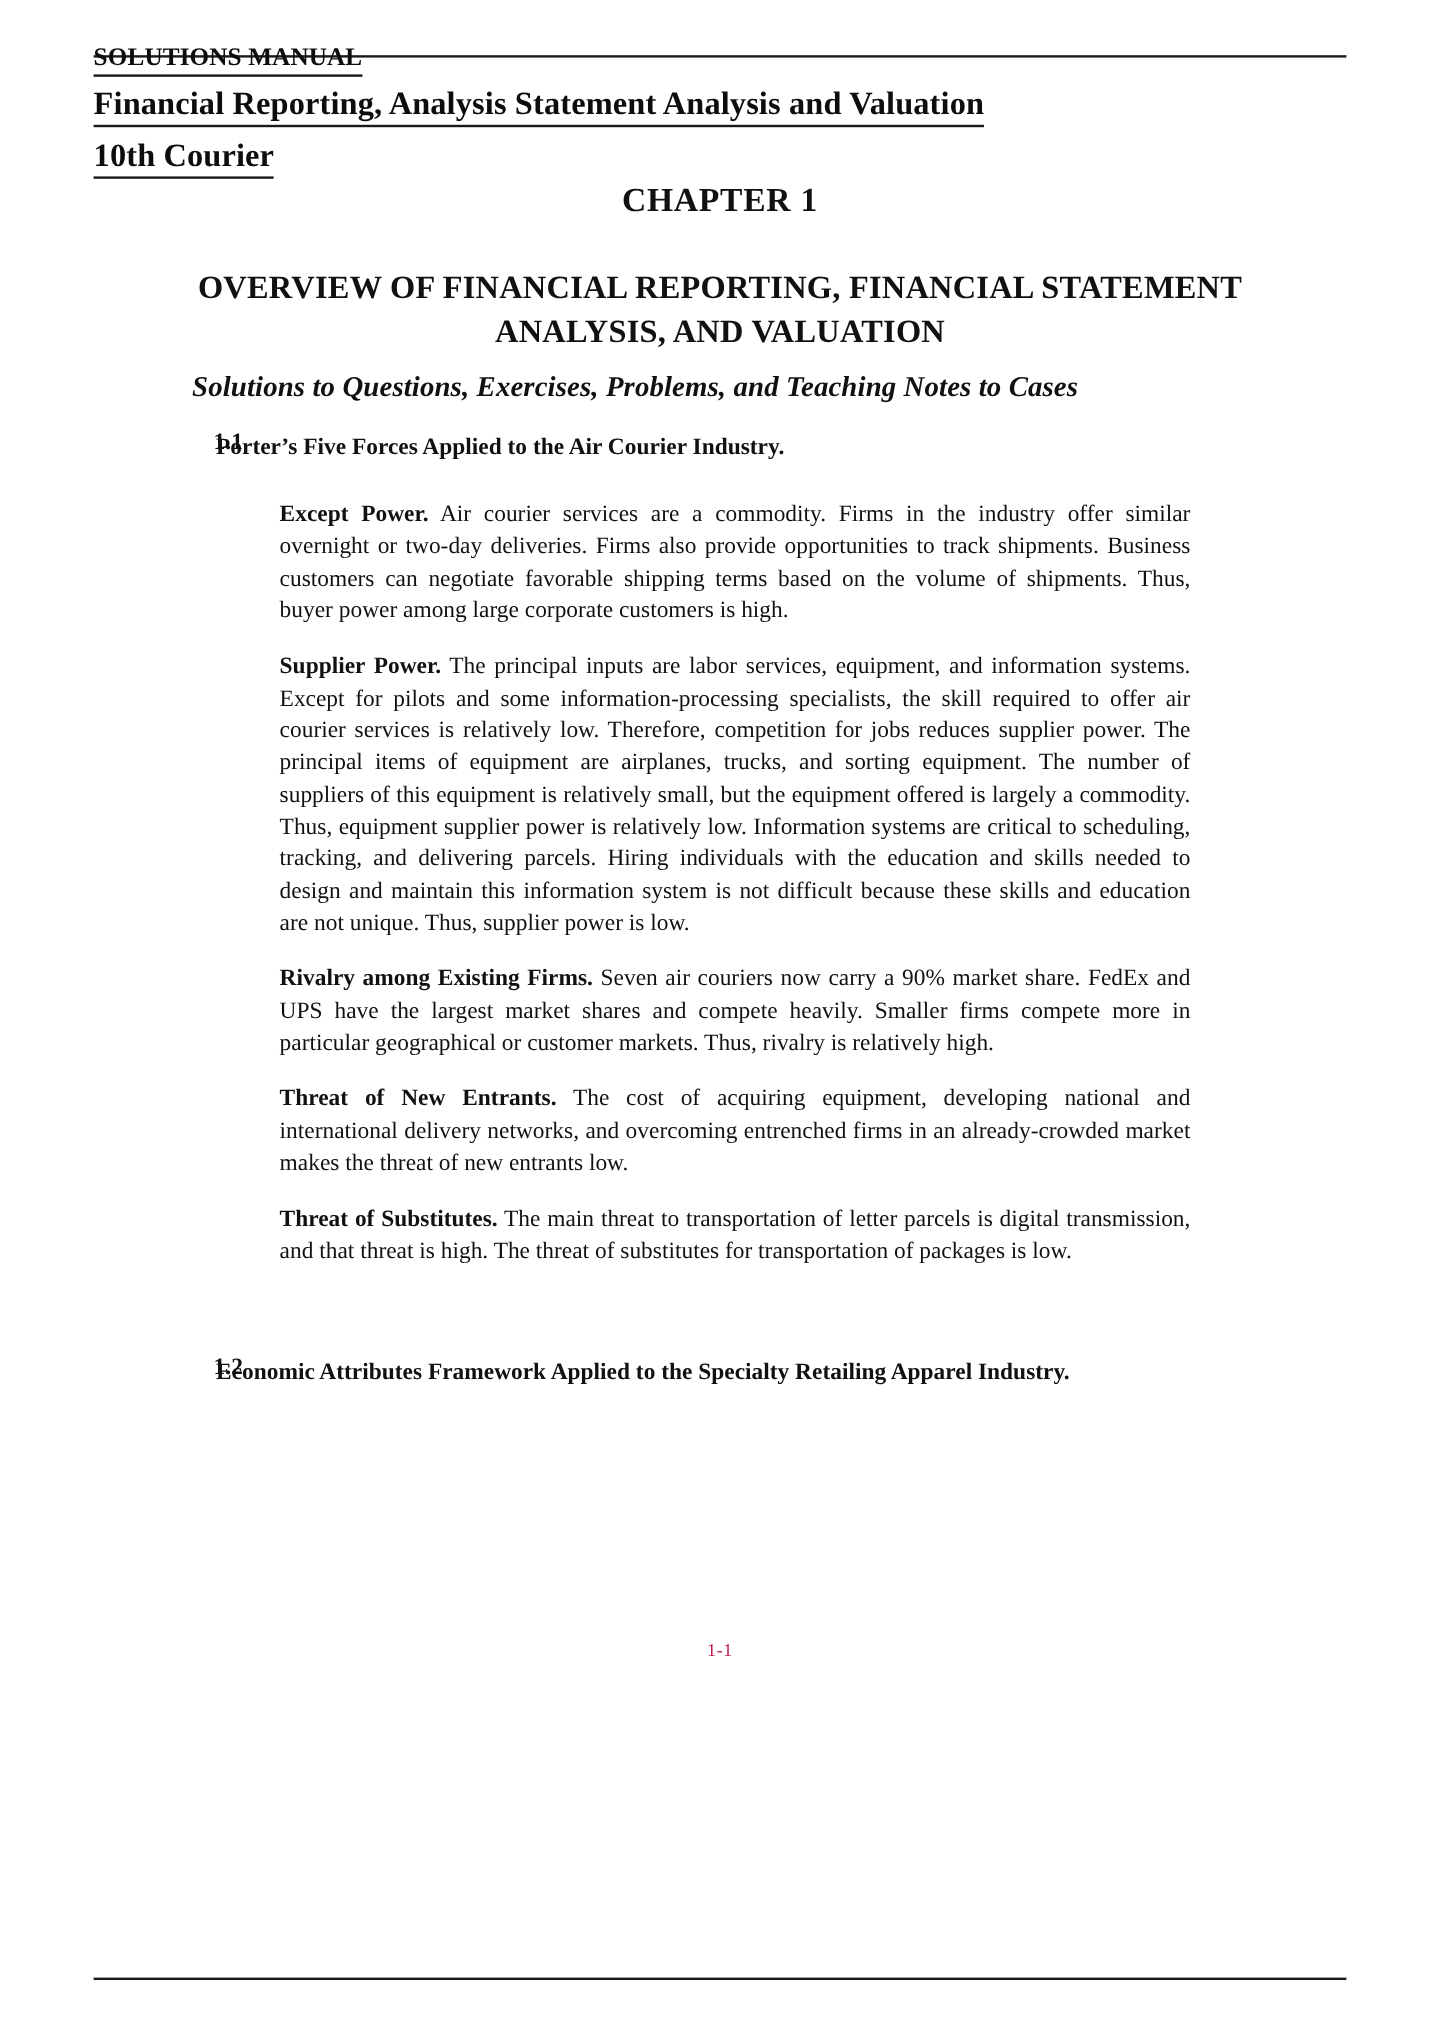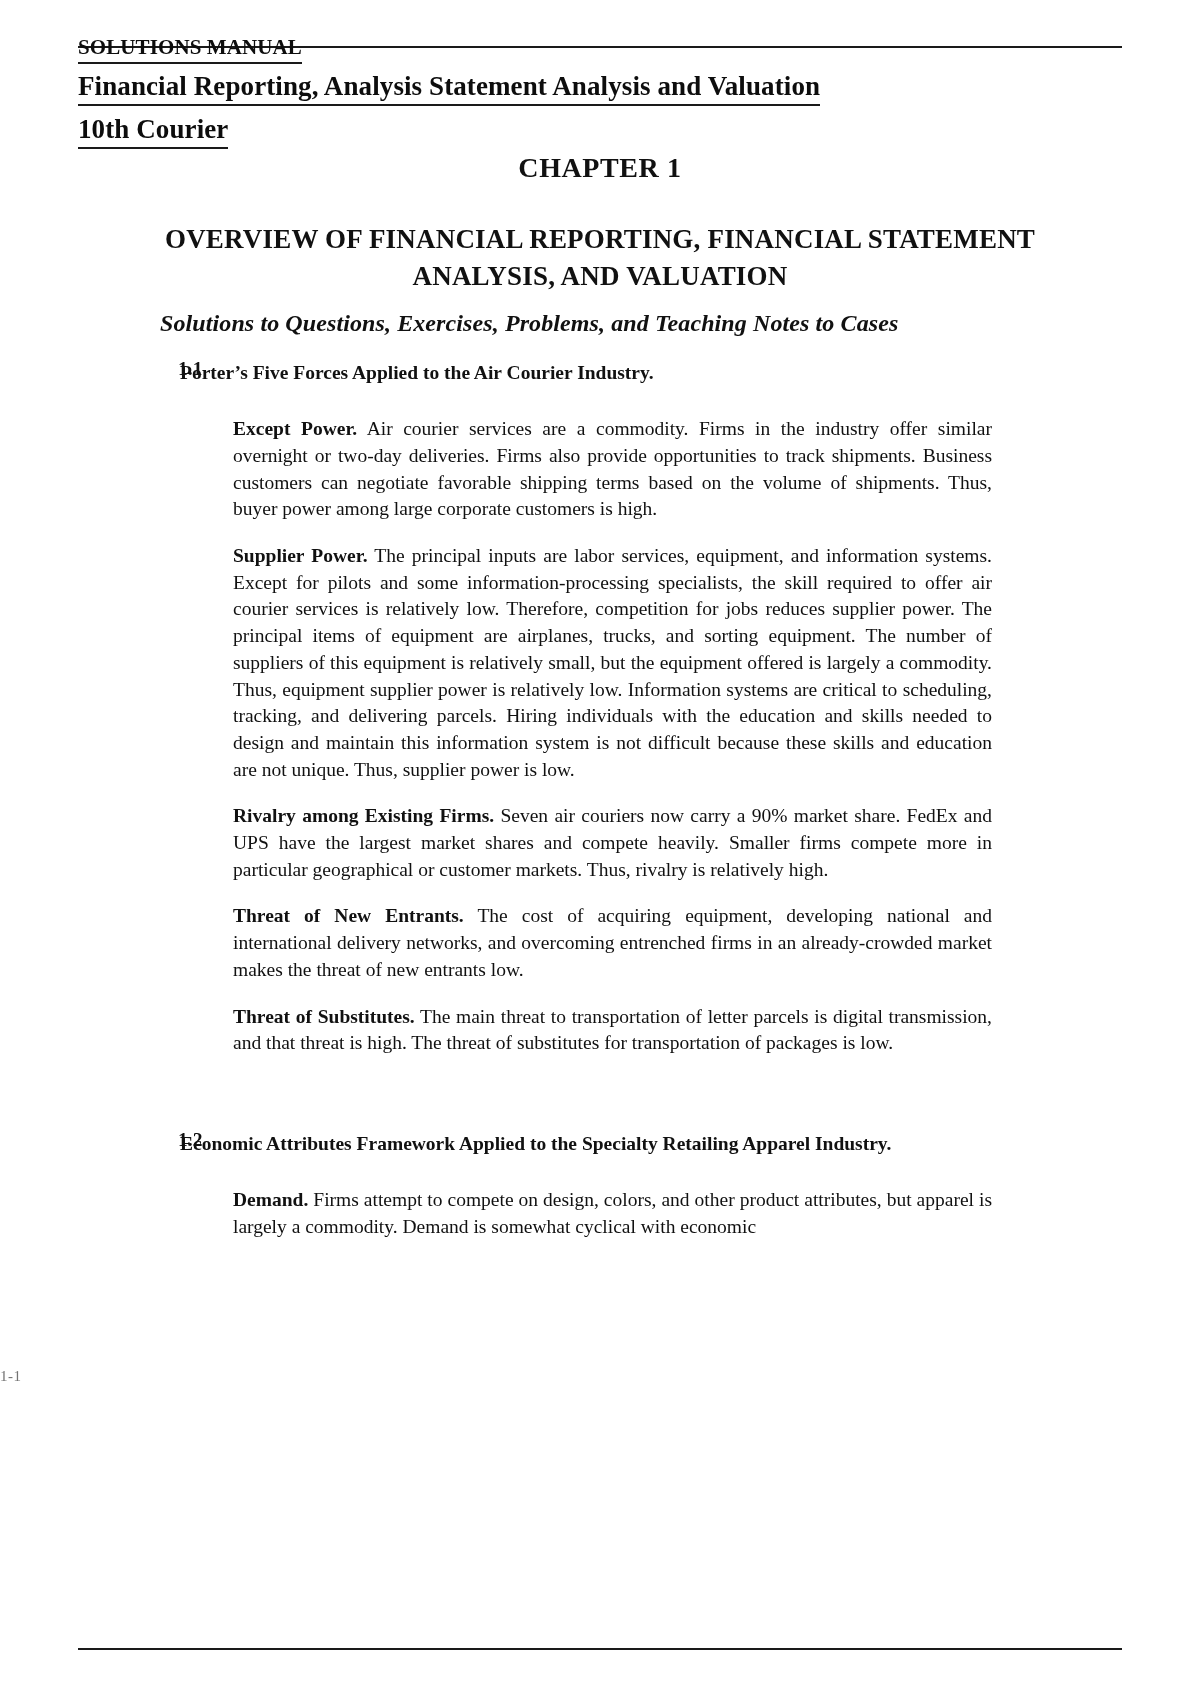--- a/index.html
+++ b/index.html
@@ -143,22 +143,23 @@
   .para.first { margin-top: 28px; }
 
   .para b { font-weight: bold; }
 
   
   .page-footer {
     position: absolute;
     left: 0;
     right: 0;
     top: 1368px;
+    text-align: center;
     font-size: 15px;
-    color: #737373;
+    color: #be185d;
     letter-spacing: 0.5px;
   }
 
   .bottom-rule {
     position: absolute;
     left: 78px;
     top: 1648px;
     width: 1044px;
     height: 0;
     border-top: 2px solid #1a1a1a;
@@ -203,20 +204,19 @@
 
     <p class="para"><b>Threat of New Entrants.</b><span> The cost of acquiring equipment, developing national and international delivery networks, and overcoming entrenched firms in an already-crowded market makes the threat of new entrants low.</span></p>
 
     <p class="para"><b>Threat of Substitutes.</b><span> The main threat to transportation of letter parcels is digital transmission, and that threat is high. The threat of substitutes for transportation of packages is low.</span></p>
 
     <div class="qitem q-1-2">
       <div class="qnum">1.2</div>
       <p class="qhead">Economic Attributes Framework Applied to the Specialty Retailing Apparel Industry.</p>
     </div>
 
-    <p class="para first"><b>Demand.</b><span> Firms attempt to compete on design, colors, and other product attributes, but apparel is largely a commodity. Demand is somewhat cyclical with economic</span></p>
 
   </div>
 
   <div class="page-footer">1-1</div>
   <div class="bottom-rule"></div>
 
 </div>
 
 </body></html>

